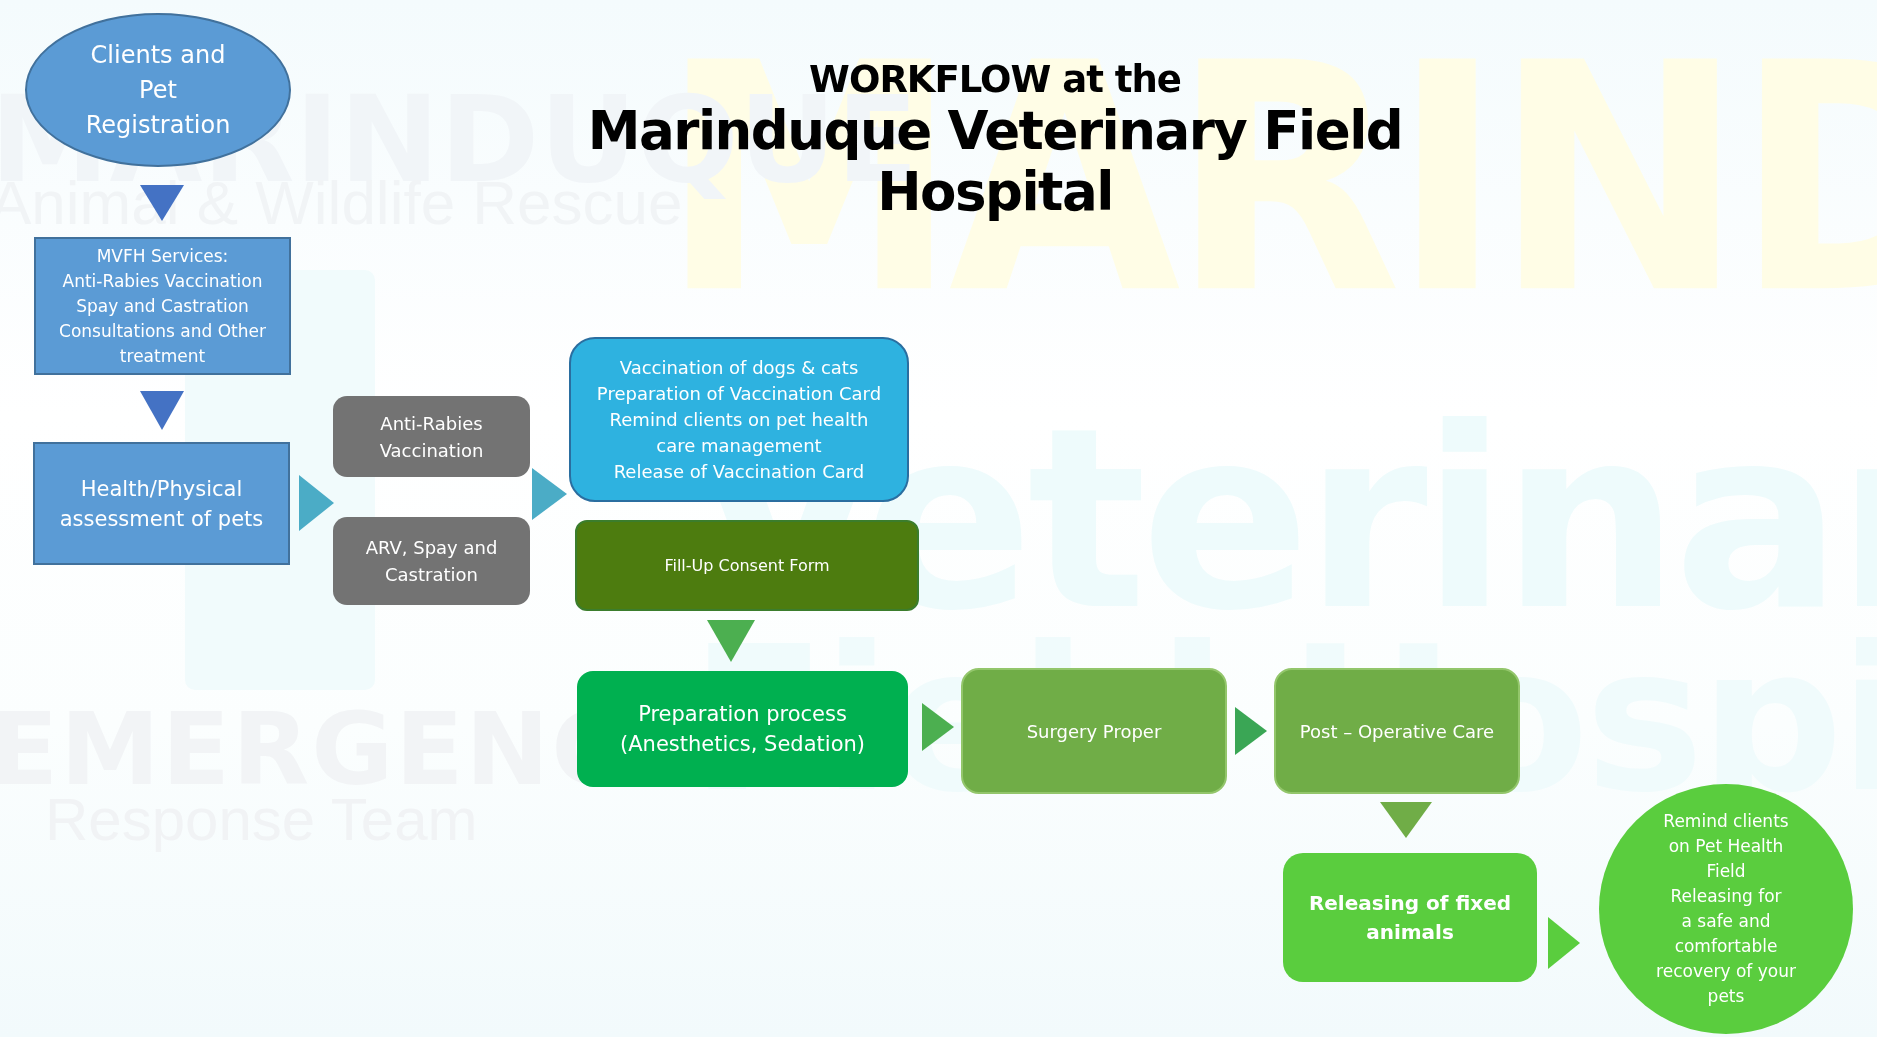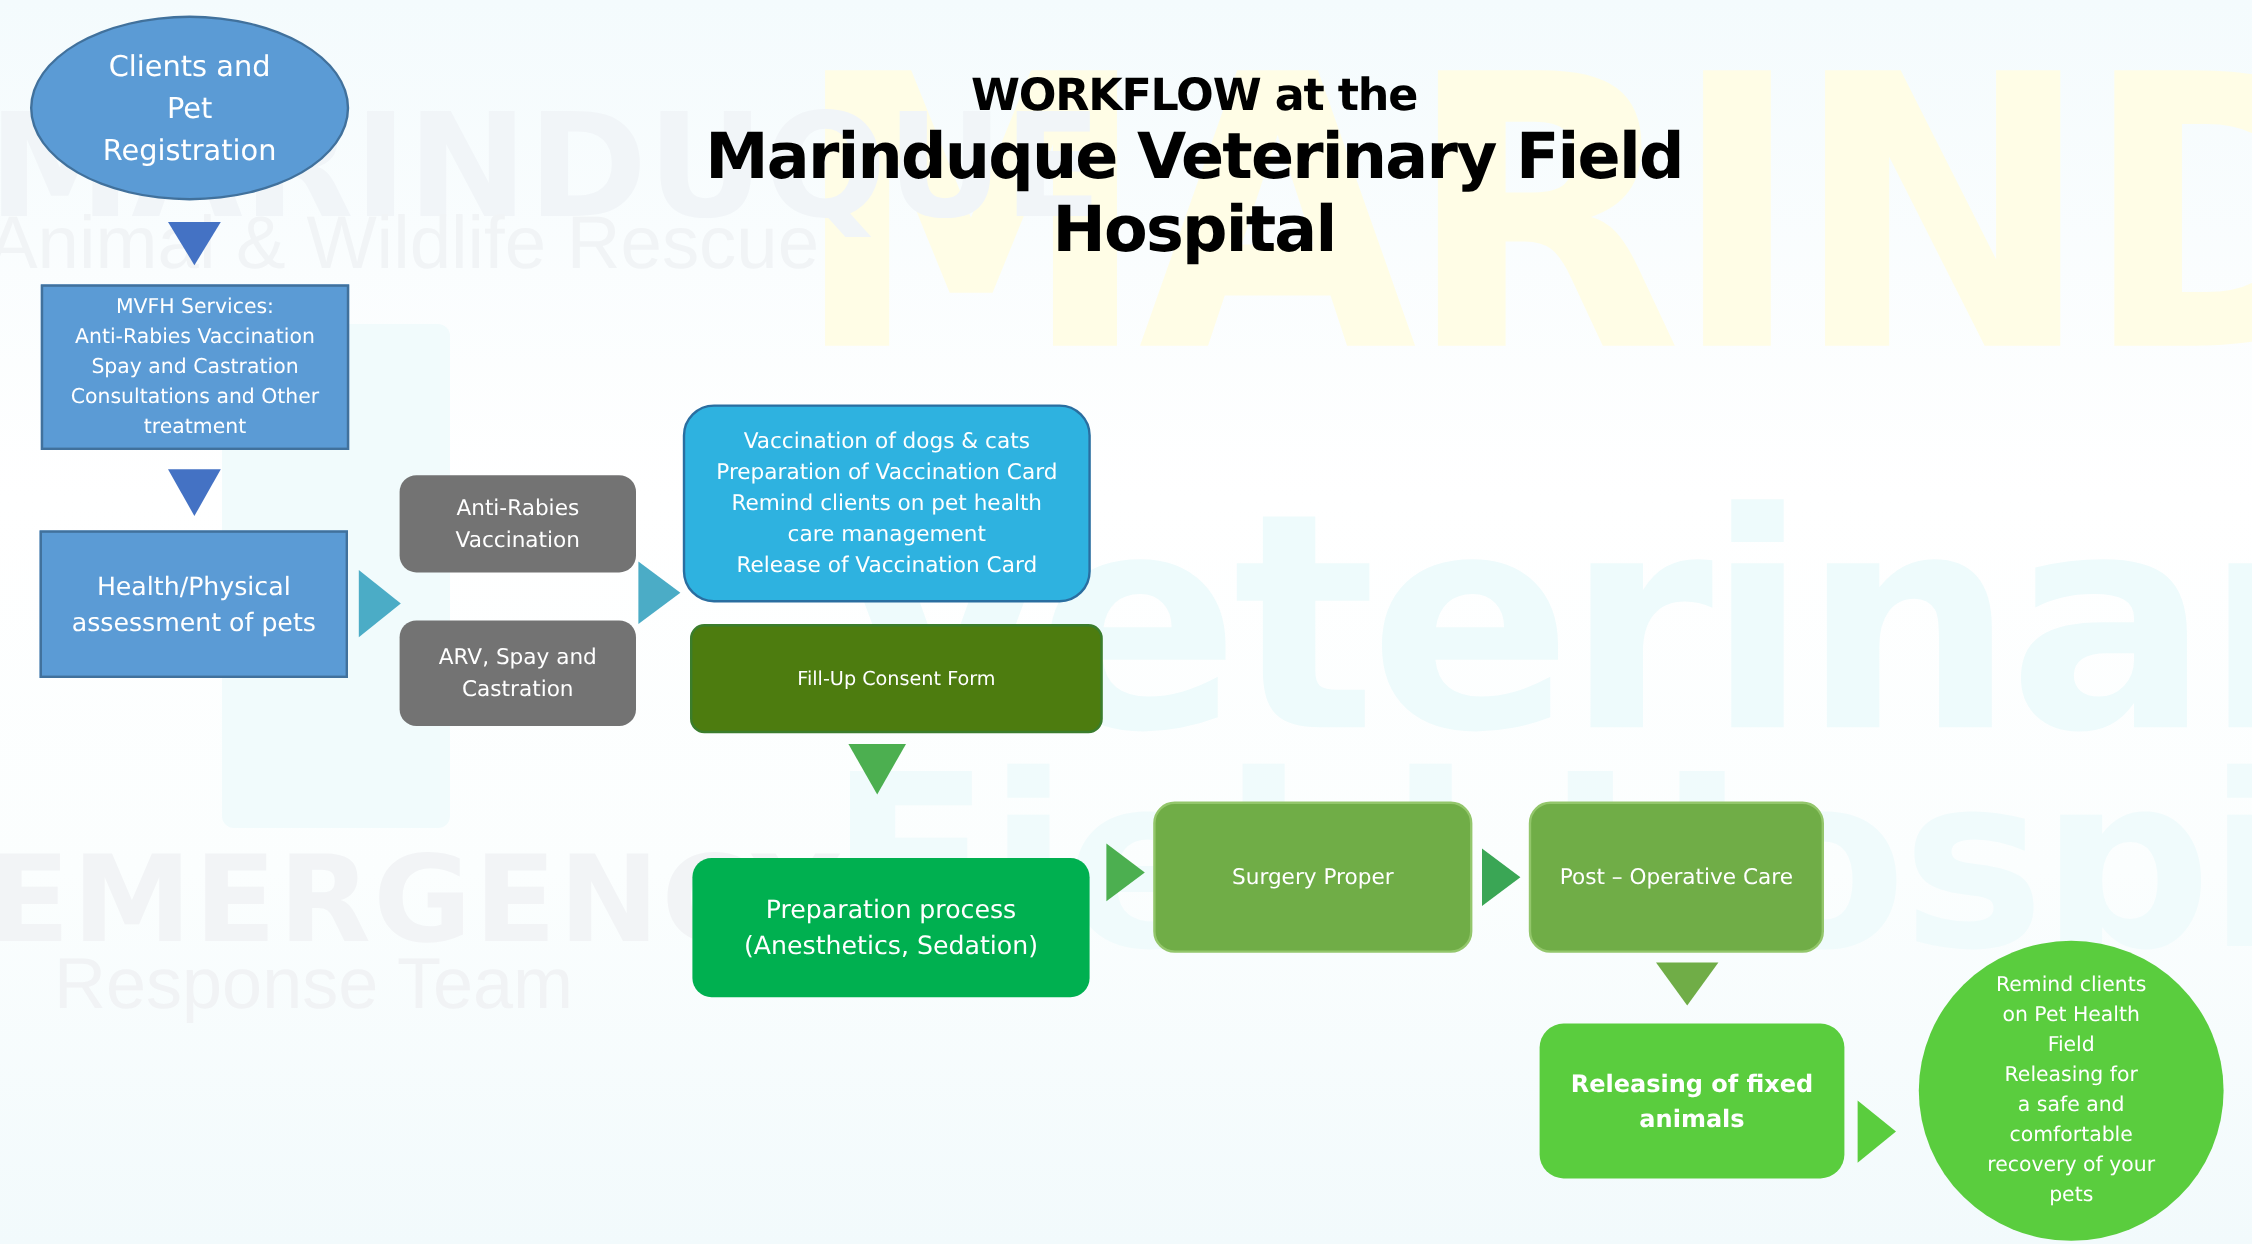--- a/index.html
+++ b/index.html
@@ -41,21 +41,21 @@
   .services { left: 34px; top: 237px; width: 257px; height: 138px; font-size: 17px; line-height: 25px; }
   .health { left: 33px; top: 442px; width: 257px; height: 123px; font-size: 21px; line-height: 30px; }
   .cyan { background: #737373; border-radius: 14px; }
   .anti { left: 333px; top: 396px; width: 197px; height: 81px; font-size: 18px; line-height: 27px; }
   .arv { left: 333px; top: 517px; width: 197px; height: 88px; font-size: 18px; line-height: 27px; }
   .vacc { left: 569px; top: 337px; width: 340px; height: 165px; font-size: 18px; line-height: 26px;
     border: 2px solid #2a6ea0; border-radius: 26px; background: #2eb2e0; }
   .fill { left: 575px; top: 520px; width: 344px; height: 91px; background: #4d7c0f;
     border: 2px solid #3b7d2c; border-radius: 12px; font-size: 16px; }
   .prep { left: 577px; top: 671px; width: 331px; height: 116px; background: #00b050;
-    border-radius: 16px; font-size: 21px; line-height: 30px; margin-top: 44px; }
+    border-radius: 16px; font-size: 21px; line-height: 30px; }
   .olive { background: #70ad47; border: 2px solid #93c66b; border-radius: 18px; font-size: 18px; }
   .surgery { left: 961px; top: 668px; width: 266px; height: 126px; }
   .postop { left: 1274px; top: 668px; width: 246px; height: 126px; }
   .release { left: 1283px; top: 853px; width: 254px; height: 129px; background: #5acd3e;
     border-radius: 20px; font-size: 20px; font-weight: bold; line-height: 29px; }
   .circle { left: 1599px; top: 784px; width: 254px; height: 250px; border-radius: 50%;
     background: #5acd3e; font-size: 17px; line-height: 25px; padding: 0 34px; }
 
   .tri { position: absolute; width: 0; height: 0; }
   .down { border-left: 22px solid transparent; border-right: 22px solid transparent; }

